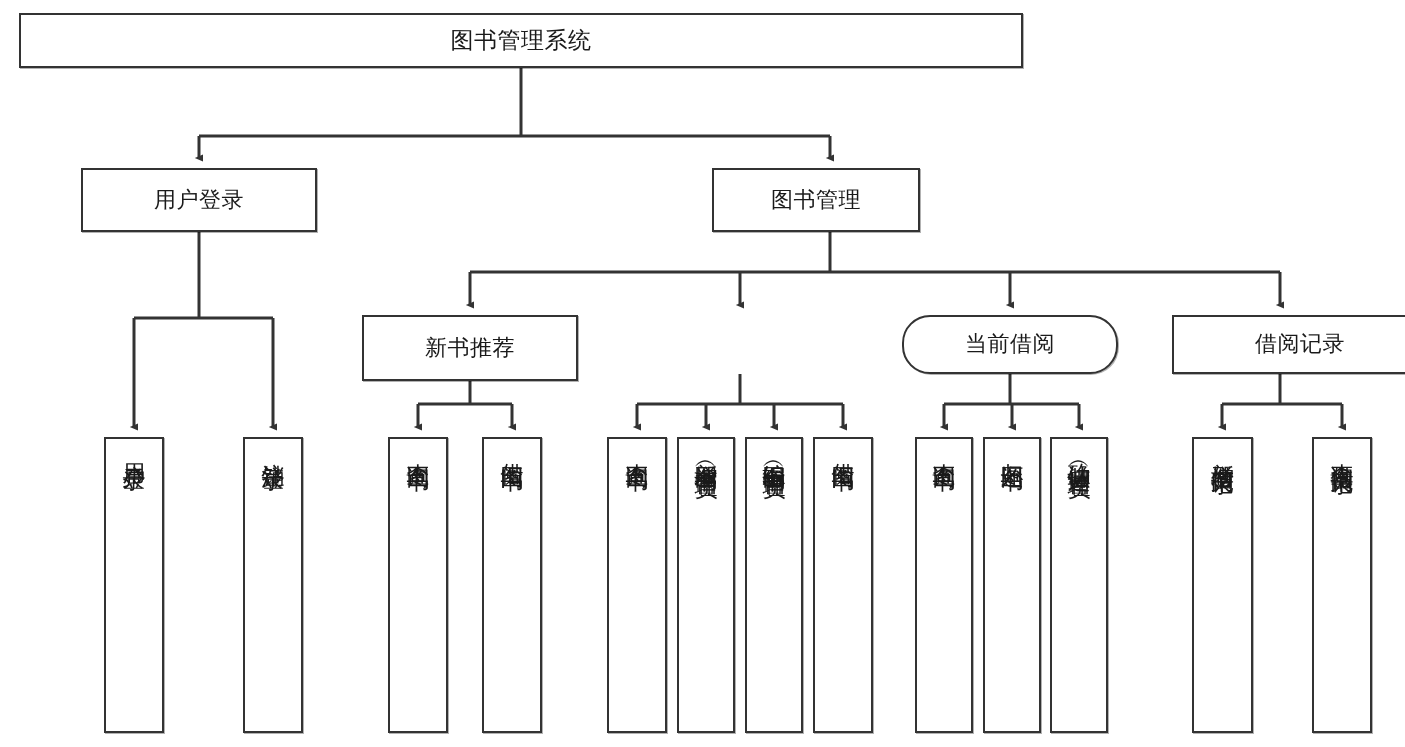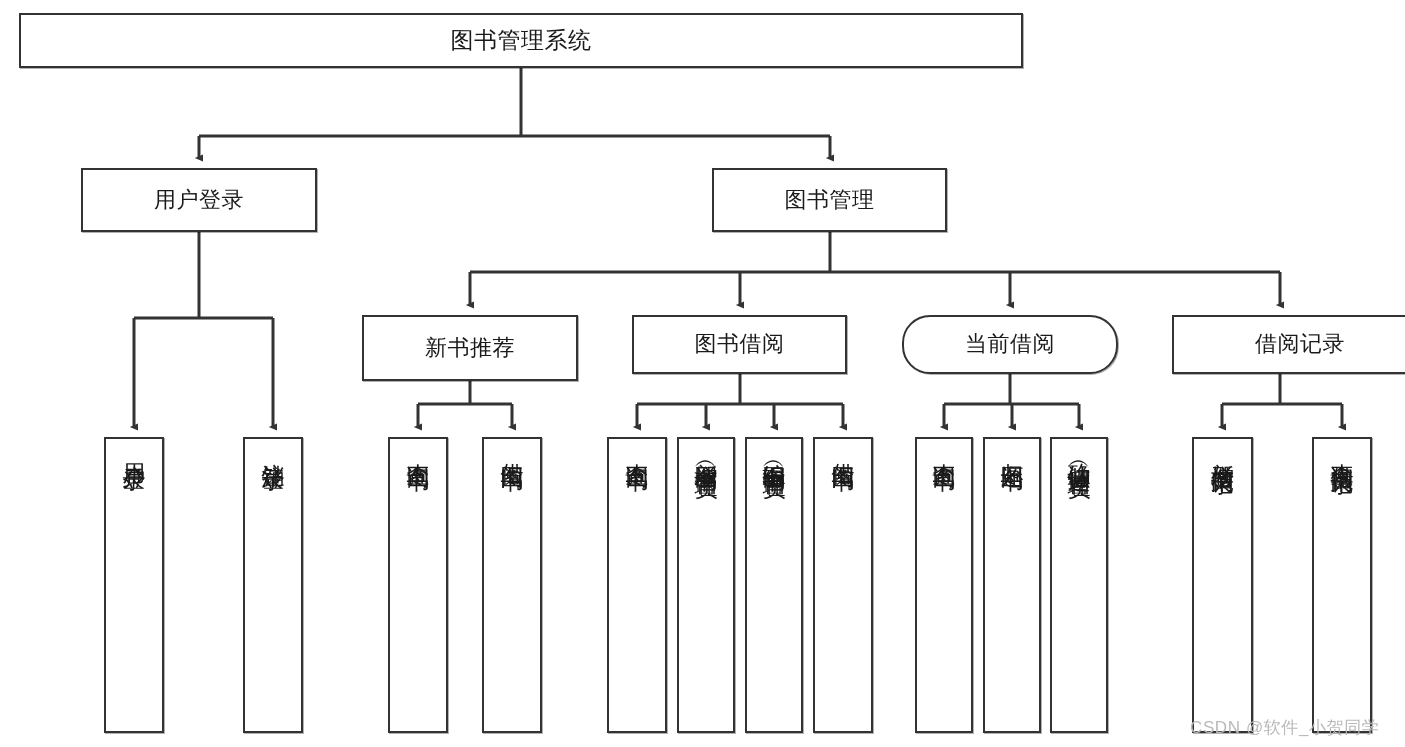--- a/index.html
+++ b/index.html
@@ -124,29 +124,26 @@
     </g>
   </svg>
 
   <div class="node horiz root" style="left:19px; top:13px; width:1004px; height:55px;">
     <span class="label">图书管理系统</span>
   </div>
 
   <div class="node horiz" style="left:81px; top:168px; width:236px; height:64px;">
     <span class="label">用户登录</span>
   </div>
-  <div class="node horiz" style="left:712px; top:168px; width:235px; height:64px;">
+  <div class="node horiz" style="left:712px; top:168px; width:208px; height:64px;">
     <span class="label">图书管理</span>
   </div>
 
   <div class="node horiz" style="left:362px; top:315px; width:216px; height:66px;">
     <span class="label">新书推荐</span>
-  </div>
-  <div class="node horiz" style="left:632px; top:315px; width:215px; height:59px;">
-    <span class="label">图书借阅</span>
   </div>
   <div class="node horiz" style="left:902px; top:315px; width:216px; height:59px;border-radius:28px;">
     <span class="label">当前借阅</span>
   </div>
   <div class="node horiz" style="left:1172px; top:315px; width:256px; height:59px;">
     <span class="label">借阅记录</span>
   </div>
 
   <div class="node vert" style="left:104px; top:437px; width:60px; height:296px;">
     <span class="label">用户登录</span>
@@ -181,15 +178,14 @@
   <div class="node vert" style="left:1050px; top:437px; width:58px; height:296px;">
     <span class="label">确认归还（管理员）</span>
   </div>
   <div class="node vert" style="left:1192px; top:437px; width:61px; height:296px;">
     <span class="label">新增借阅记录</span>
   </div>
   <div class="node vert" style="left:1312px; top:437px; width:60px; height:296px;">
     <span class="label">查询借阅记录</span>
   </div>
 
-  <div class="watermark" style="left:1190px; top:716px;">CSDN @软件_小贺同学</div>
 
 </div>
 
 </body></html>

